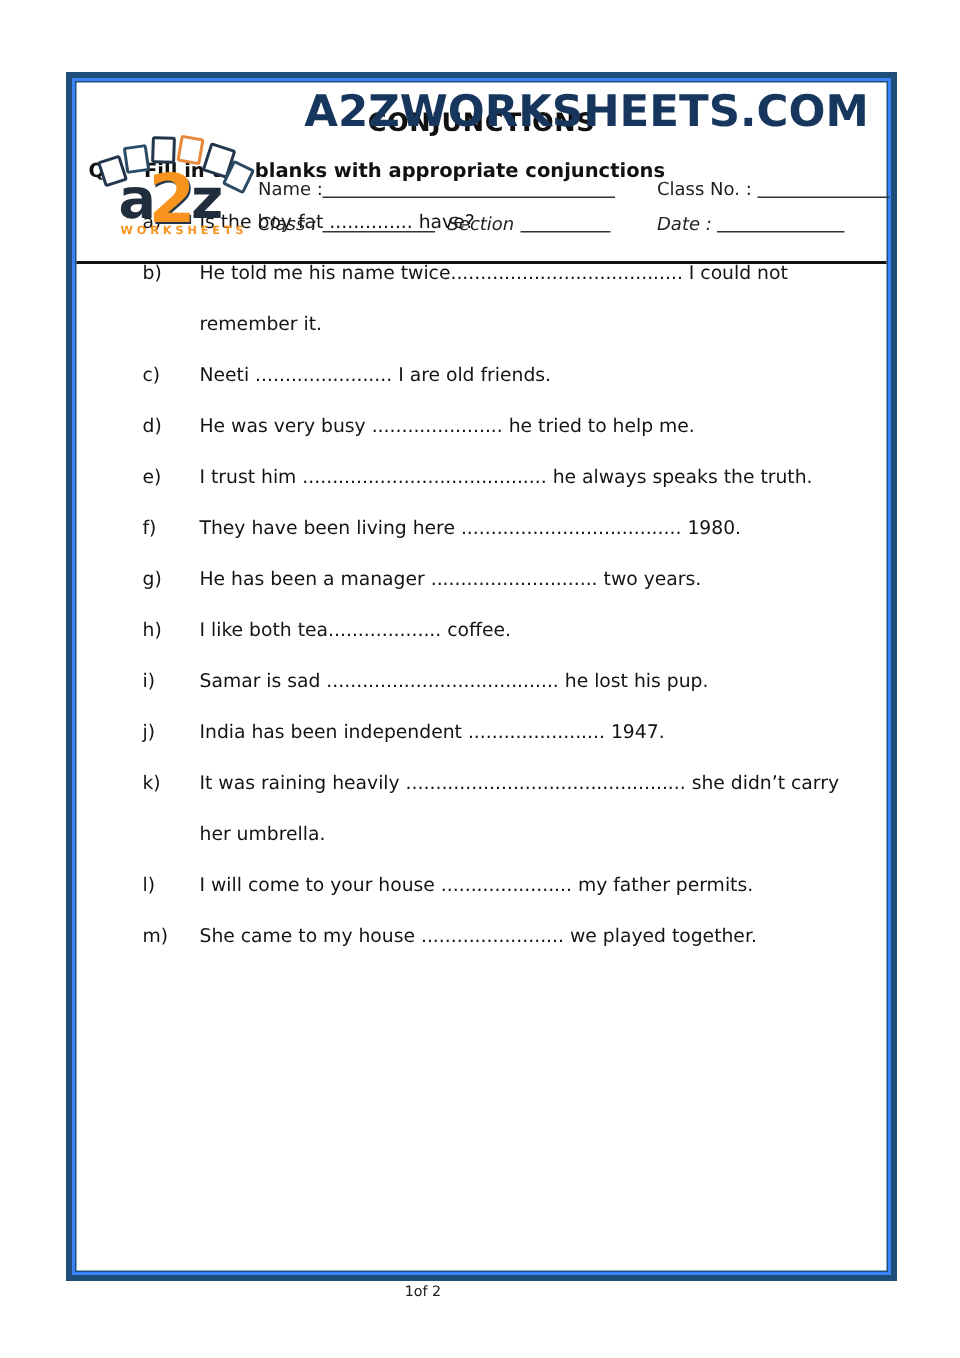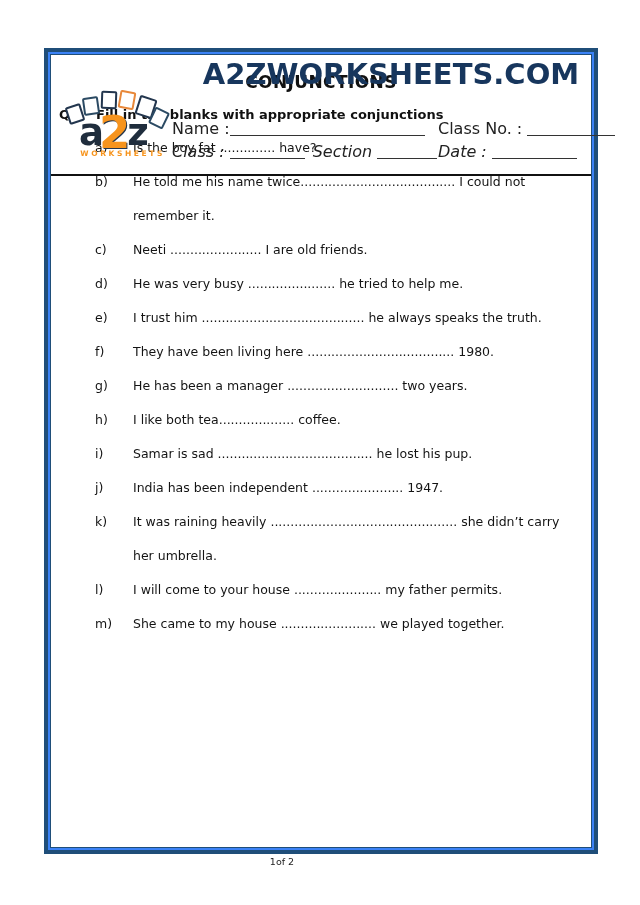--- a/index.html
+++ b/index.html
@@ -74,21 +74,21 @@
   }
   .logo-sub {
     position: absolute; left: 0; top: 62px; width: 104px;
     text-align: right;
     font-size: 7.5px; font-weight: bold;
     letter-spacing: 2.6px;
     color: #f7941d;
     white-space: nowrap;
   }
   
-  .field-row { position: absolute; font-size: 16px; color: #222; white-space: nowrap; }
+  .field-row { position: absolute; font-size: 12px; color: #222; white-space: nowrap; }
   .blank {
     display: inline-block;
     border-bottom: 1.2px solid #333;
     height: 12px;
     vertical-align: -2px;
   }
   .r1 { top: 64px; }
   .r2 { top: 87px; font-style: italic; }
   .left-col  { left: 121px; }
   .right-col { left: 387px; }

